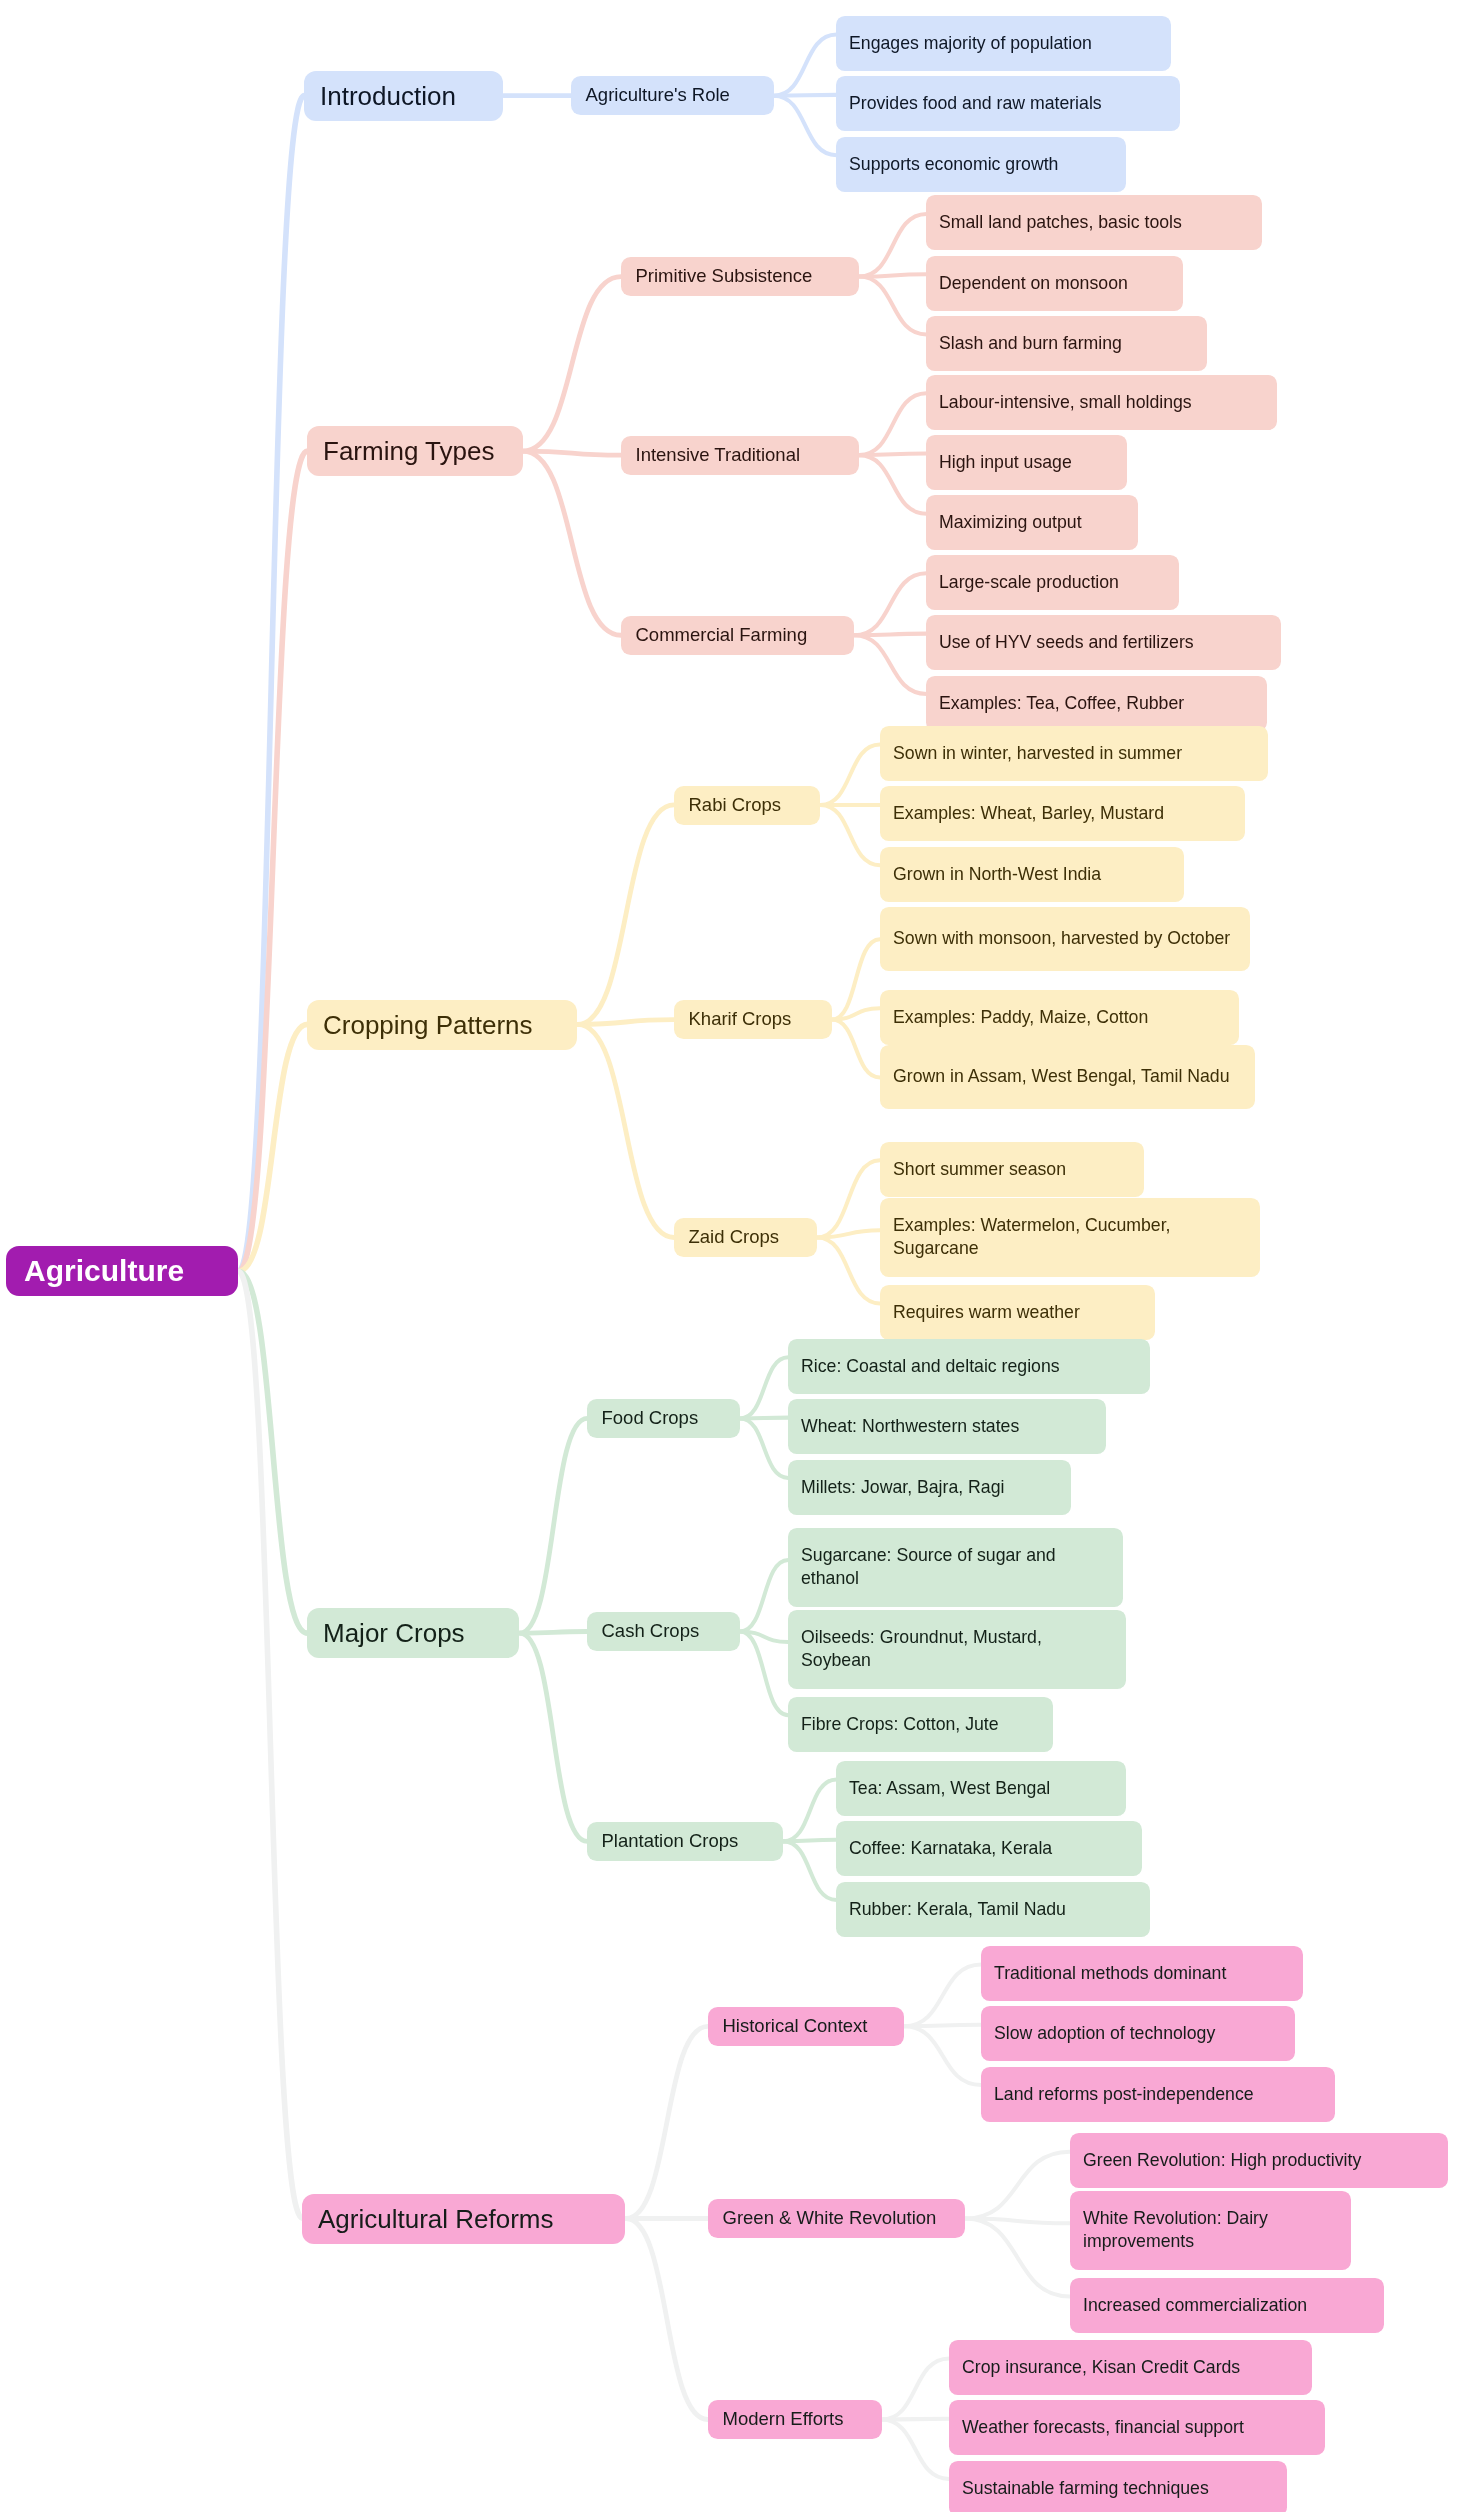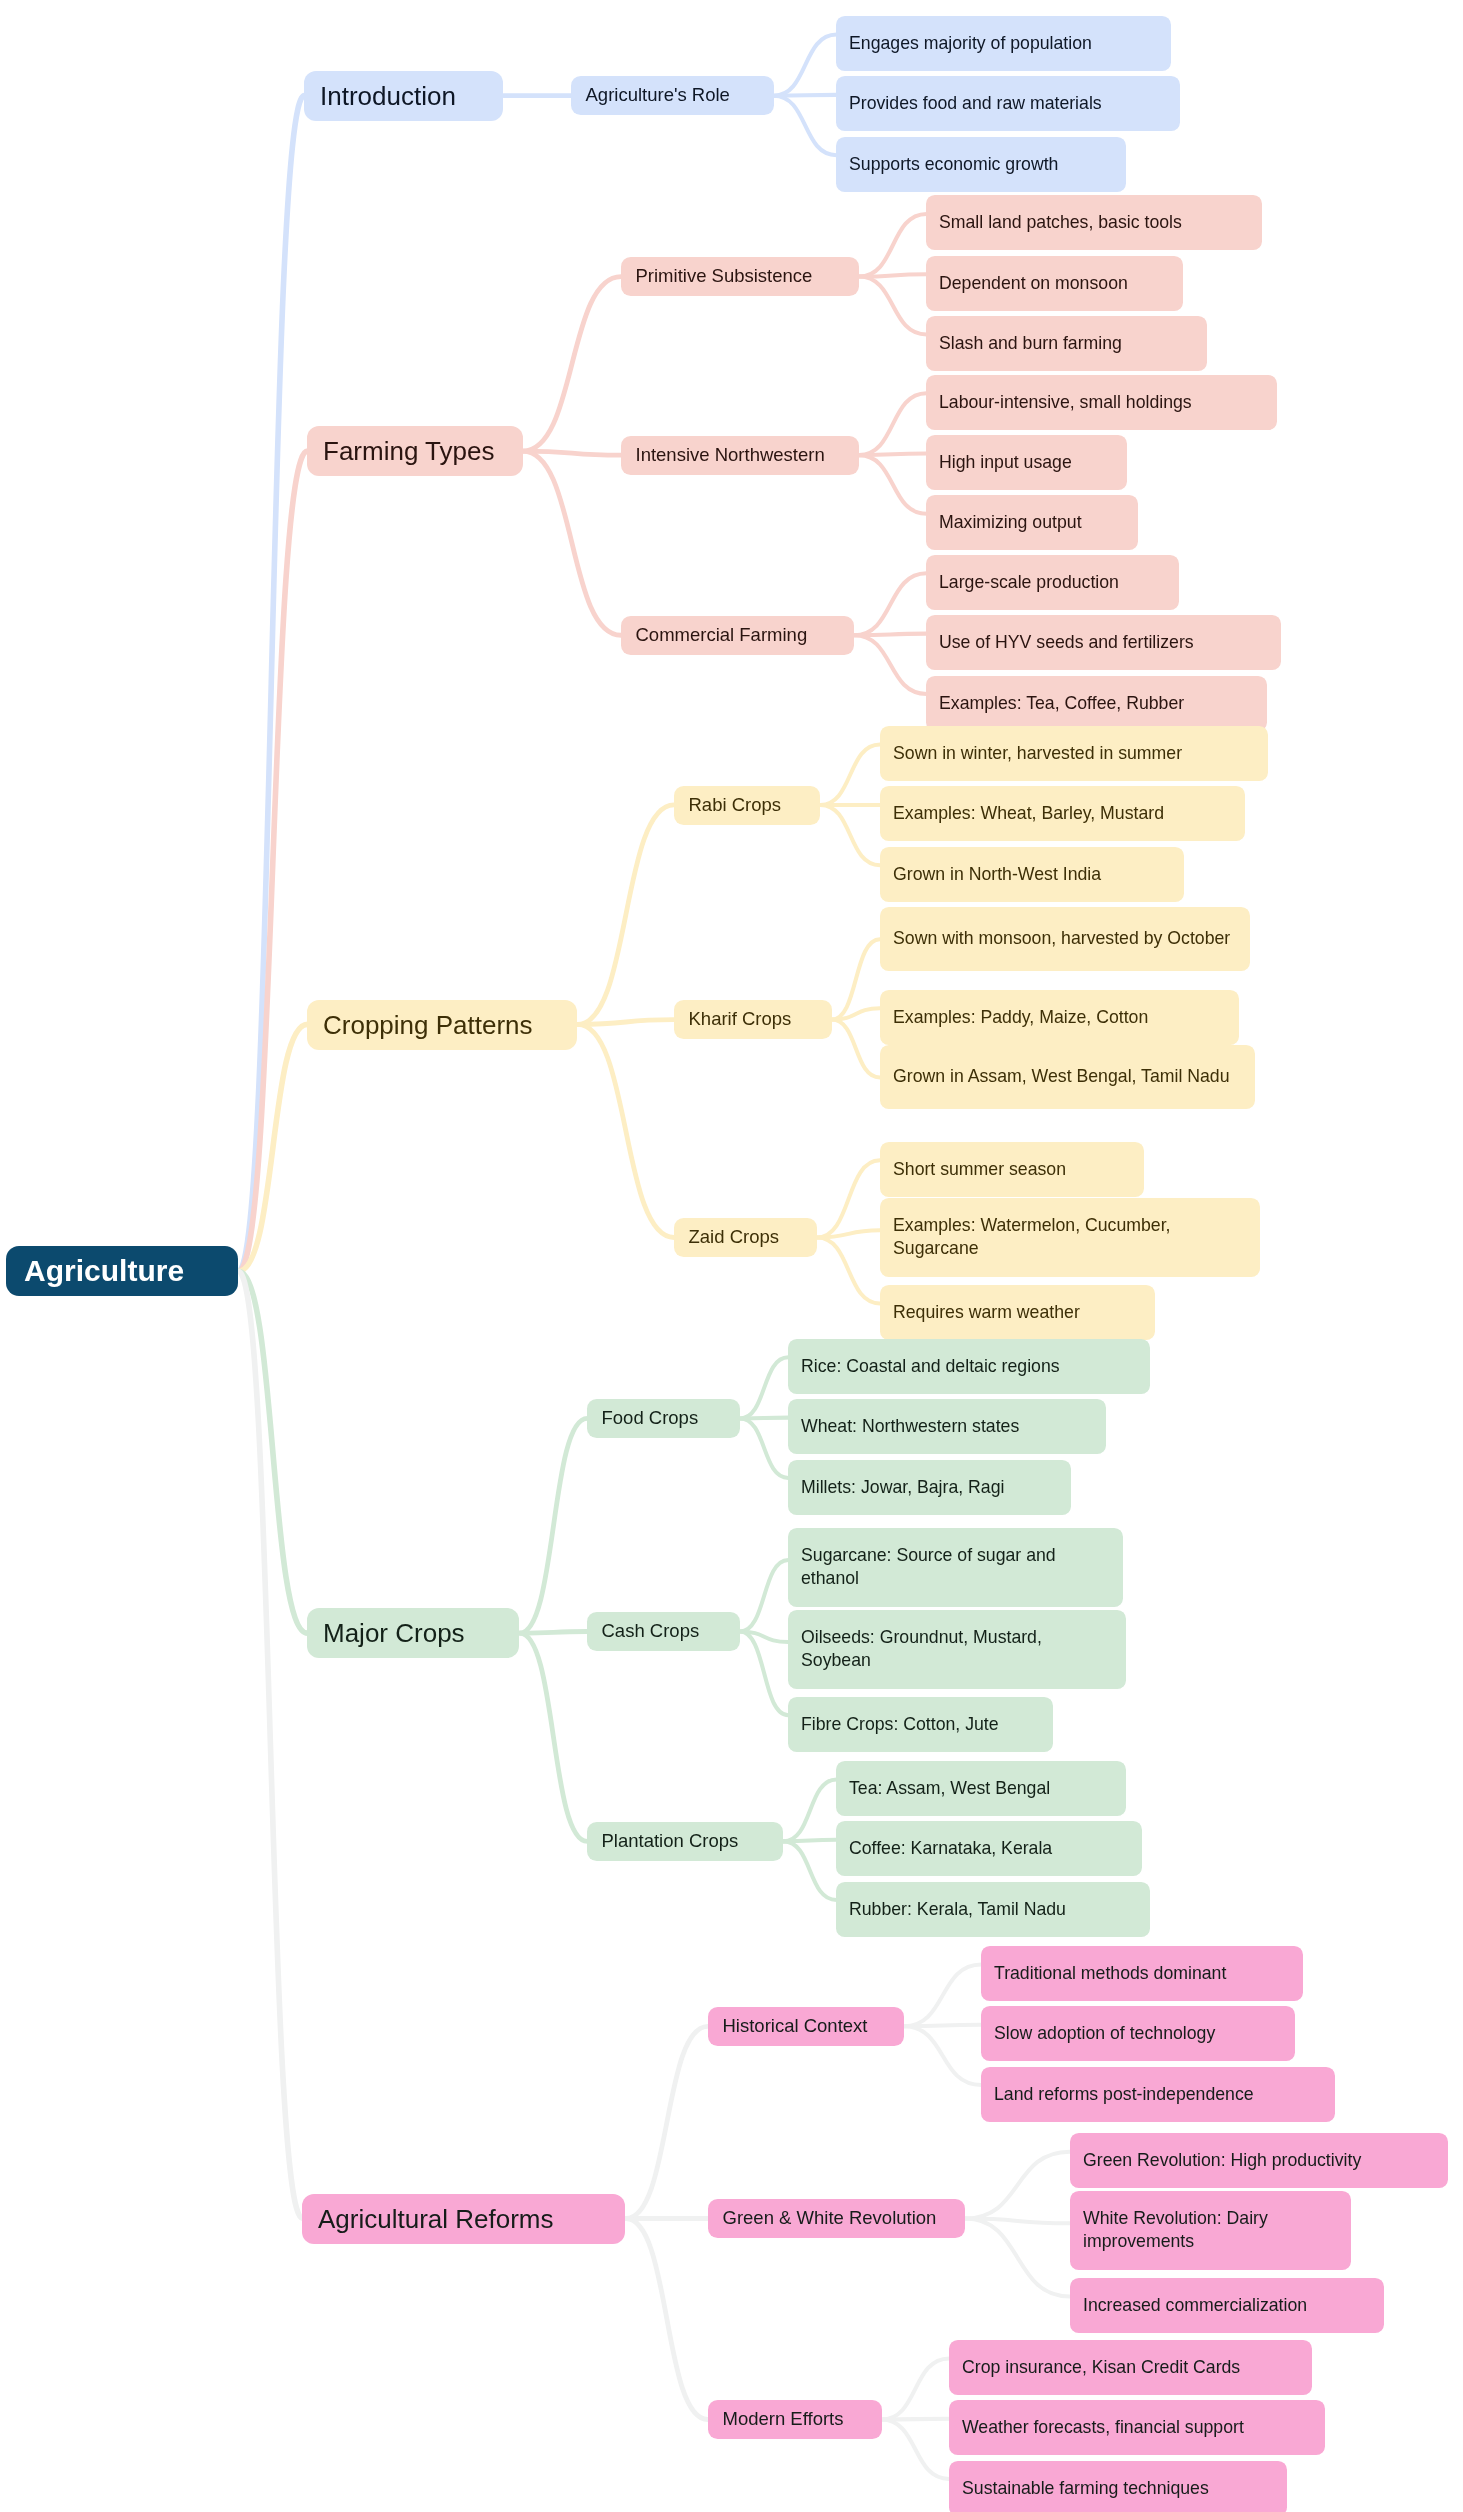--- a/index.html
+++ b/index.html
@@ -11,21 +11,21 @@
   #links{position:absolute;left:0;top:0;width:1464px;height:2512px;pointer-events:none;}
   .node{
     position:absolute;box-sizing:border-box;
     display:flex;align-items:center;
     border-radius:11.3px;
     white-space:pre-wrap;
     line-height:1.32;
   }
   
   .n-root{
-    background:#0c4a6e;color:#ffffff;font-weight:bold;font-size:30px;
+    background:#a21caf;color:#ffffff;font-weight:bold;font-size:30px;
     border-radius:13px;padding:0 17.7px;justify-content:flex-start;
   }
   
   .n-l1{font-size:26px;padding:0 16px;border-radius:12px;}
   
   .n-l2{font-size:18.5px;padding:0 14.5px;border-radius:9.7px;}
   
   .n-l3{font-size:17.7px;padding:16px 13px;border-radius:8.8px;}
 
   .c-blue  {background:#d4e2fb;color:#0e1726;}
@@ -106,21 +106,21 @@
       <div class="node n-l1 c-blue" style="left: 304px; top: 71px; width: 199px; min-height: 50px;">Introduction</div>
       <div class="node n-l2 c-blue" style="left: 571px; top: 76px; width: 203px; min-height: 39px;">Agriculture's Role</div>
       <div class="node n-l3 c-blue" style="left: 836px; top: 16px; width: 335px; min-height: 37px;">Engages majority of population</div>
       <div class="node n-l3 c-blue" style="left: 836px; top: 76px; width: 344px; min-height: 37px;">Provides food and raw materials</div>
       <div class="node n-l3 c-blue" style="left: 836px; top: 137px; width: 290px; min-height: 37px;">Supports economic growth</div>
       <div class="node n-l1 c-red" style="left: 307px; top: 426px; width: 216px; min-height: 50px;">Farming Types</div>
       <div class="node n-l2 c-red" style="left: 621px; top: 257px; width: 238px; min-height: 39px;">Primitive Subsistence</div>
       <div class="node n-l3 c-red" style="left: 926px; top: 195px; width: 336px; min-height: 37px;">Small land patches, basic tools</div>
       <div class="node n-l3 c-red" style="left: 926px; top: 256px; width: 257px; min-height: 37px;">Dependent on monsoon</div>
       <div class="node n-l3 c-red" style="left: 926px; top: 316px; width: 281px; min-height: 37px;">Slash and burn farming</div>
-      <div class="node n-l2 c-red" style="left: 621px; top: 436px; width: 238px; min-height: 39px;">Intensive Northwestern</div>
+      <div class="node n-l2 c-red" style="left: 621px; top: 436px; width: 238px; min-height: 39px;">Intensive Traditional</div>
       <div class="node n-l3 c-red" style="left: 926px; top: 375px; width: 351px; min-height: 37px;">Labour-intensive, small holdings</div>
       <div class="node n-l3 c-red" style="left: 926px; top: 435px; width: 201px; min-height: 37px;">High input usage</div>
       <div class="node n-l3 c-red" style="left: 926px; top: 495px; width: 212px; min-height: 37px;">Maximizing output</div>
       <div class="node n-l2 c-red" style="left: 621px; top: 616px; width: 233px; min-height: 39px;">Commercial Farming</div>
       <div class="node n-l3 c-red" style="left: 926px; top: 555px; width: 253px; min-height: 37px;">Large-scale production</div>
       <div class="node n-l3 c-red" style="left: 926px; top: 615px; width: 355px; min-height: 37px;">Use of HYV seeds and fertilizers</div>
       <div class="node n-l3 c-red" style="left: 926px; top: 676px; width: 341px; min-height: 37px;">Examples: Tea, Coffee, Rubber</div>
       <div class="node n-l1 c-yellow" style="left: 307px; top: 1000px; width: 270px; min-height: 50px;">Cropping Patterns</div>
       <div class="node n-l2 c-yellow" style="left: 674px; top: 786px; width: 146px; min-height: 39px;">Rabi Crops</div>
       <div class="node n-l3 c-yellow" style="left: 880px; top: 726px; width: 388px; min-height: 37px;">Sown in winter, harvested in summer</div>

